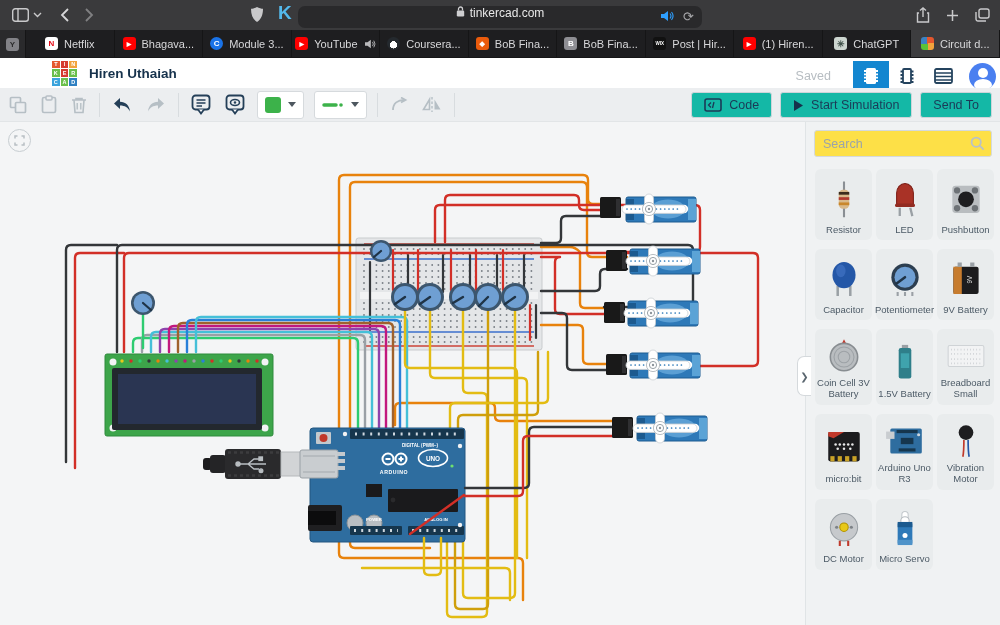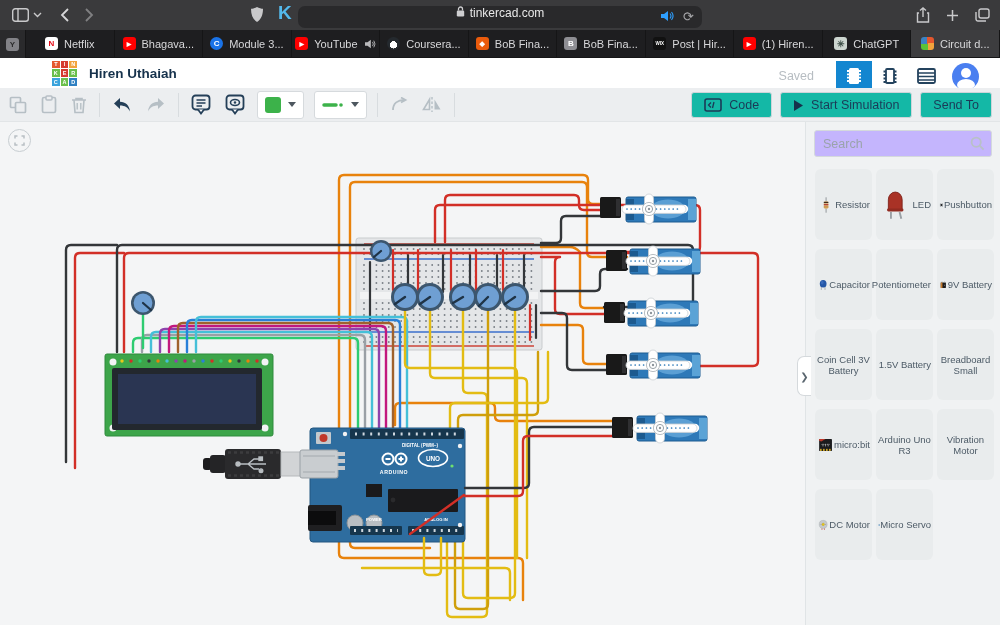--- a/index.html
+++ b/index.html
@@ -22,21 +22,21 @@
   #pinned-tab{width:26px;height:28px;display:flex;align-items:center;justify-content:center;background:#2a2a2c;border-right:1px solid #151516;}
   .tab{flex:1;display:flex;align-items:center;justify-content:center;gap:6px;background:#1e1e20;border-right:1px solid #151516;overflow:hidden;white-space:nowrap;}
   .tab.active{background:#3d3d3f;}
   .tab-label{color:#d8d8da;font-size:11px;overflow:hidden;text-overflow:ellipsis;}
   .fav{width:13px;height:13px;border-radius:3px;display:flex;align-items:center;justify-content:center;font-size:8px;font-weight:700;flex:0 0 auto;}
   
   #appheader{position:absolute;left:0;top:58px;width:1000px;height:30px;background:#ffffff;display:flex;align-items:center;padding-left:44px;}
   #tclogo{width:25px;height:25px;margin-left:8px;display:grid;grid-template-columns:repeat(3,1fr);gap:1px;}
   #tclogo div{display:flex;align-items:center;justify-content:center;color:#fff;font-size:5.5px;font-weight:700;}
   #doc-title{margin-left:12px;font-size:13.5px;font-weight:700;color:#16324c;}
-  #hdr-right{position:absolute;right:17px;top:0;height:36px;display:flex;align-items:center;}
+  #hdr-right{position:absolute;right:0;top:0;height:36px;display:flex;align-items:center;}
   #saved{color:#b7bdc2;font-size:12.5px;margin-right:22px;}
   .viewbtn{width:36px;height:30px;display:flex;align-items:center;justify-content:center;}
   .viewbtn.active{background:#1386d0;}
   #avatar{width:27px;height:27px;border-radius:50%;background:#4a7ff0;margin:0 4px 0 8px;position:relative;overflow:hidden;}
   #avatar .head{position:absolute;left:8.5px;top:5px;width:10px;height:10px;border-radius:50%;background:#fff;}
   #avatar .body{position:absolute;left:4.5px;top:16px;width:18px;height:12px;border-radius:50%;background:#fff;}
   
   #toolbar{position:absolute;left:0;top:88px;width:1000px;height:34px;background:#eceef0;border-bottom:1px solid #e2e5e7;display:flex;align-items:center;}
   .tb-ic{display:flex;align-items:center;justify-content:center;margin:0 7px;}
   .tb-div{width:1px;height:24px;background:#d8dcdf;margin:0 5px;}
@@ -48,25 +48,25 @@
   #canvas{position:absolute;left:0;top:122px;width:805px;height:503px;background:#f4f5f6;}
   #fit-btn{position:absolute;left:8px;top:7px;width:23px;height:23px;border:1.5px solid #c7cdd1;border-radius:50%;display:flex;align-items:center;justify-content:center;}
   
   #panel{position:absolute;left:805px;top:122px;width:195px;height:503px;background:#f0f2f3;border-left:1px solid #e0e4e6;overflow:hidden;}
   #panel-top{display:flex;align-items:center;padding:7px 8px 6px 8px;gap:8px;border-bottom:1px solid #e2e5e7;}
   #comp-dd{flex:1;height:36px;background:#fff;border:1px solid #d8dcdf;border-radius:4px;padding:3px 8px;position:relative;}
   #comp-dd .sm{font-size:8.5px;color:#5a646d;}
   #comp-dd .val{font-size:13px;color:#1f2d3a;}
   #comp-dd .caret{position:absolute;right:9px;top:15px;}
   #searchwrap{margin:8px 8px 2px 8px;position:relative;}
-  #search{width:100%;height:27px;background:#c4b5fd;border:1px solid #d4d9dc;border-radius:3px;font-size:12.5px;color:#333;padding:0 26px 0 8px;}
+  #search{width:100%;height:27px;background:#fde047;border:1px solid #d4d9dc;border-radius:3px;font-size:12.5px;color:#333;padding:0 26px 0 8px;}
   #search::placeholder{color:#9aa3ab;}
   #searchwrap svg{position:absolute;right:7px;top:6px;}
   #comp-grid{display:grid;grid-template-columns:repeat(3,57px);gap:9px 4px;padding:10px 9px;}
-  .comp-card{min-height:71px;background:#e9eced;border-radius:6px;display:flex;align-items:center;justify-content:flex-end;padding:6px 2px 5px 2px;}
+  .comp-card{min-height:71px;background:#e9eced;border-radius:6px;display:flex;flex-direction:column;align-items:center;justify-content:flex-end;padding:6px 2px 5px 2px;}
   .comp-card svg{flex:1;}
   .comp-name{font-size:9.5px;color:#4c5a66;text-align:center;line-height:1.2;}
   #collapse-tab{position:absolute;left:797px;top:356px;width:14px;height:40px;background:#fff;border:1px solid #d5d9dc;border-right:none;border-radius:7px 0 0 7px;display:flex;align-items:center;justify-content:center;color:#5a666f;font-size:10px;z-index:5;}
 </style>
 </head>
 <body>
 
 <svg width="0" height="0" style="position:absolute">
   <symbol id="ic-resistor" viewBox="0 0 40 40">
     <line x1="20" y1="3" x2="20" y2="37" stroke="#8a8f94" stroke-width="2"></line>

